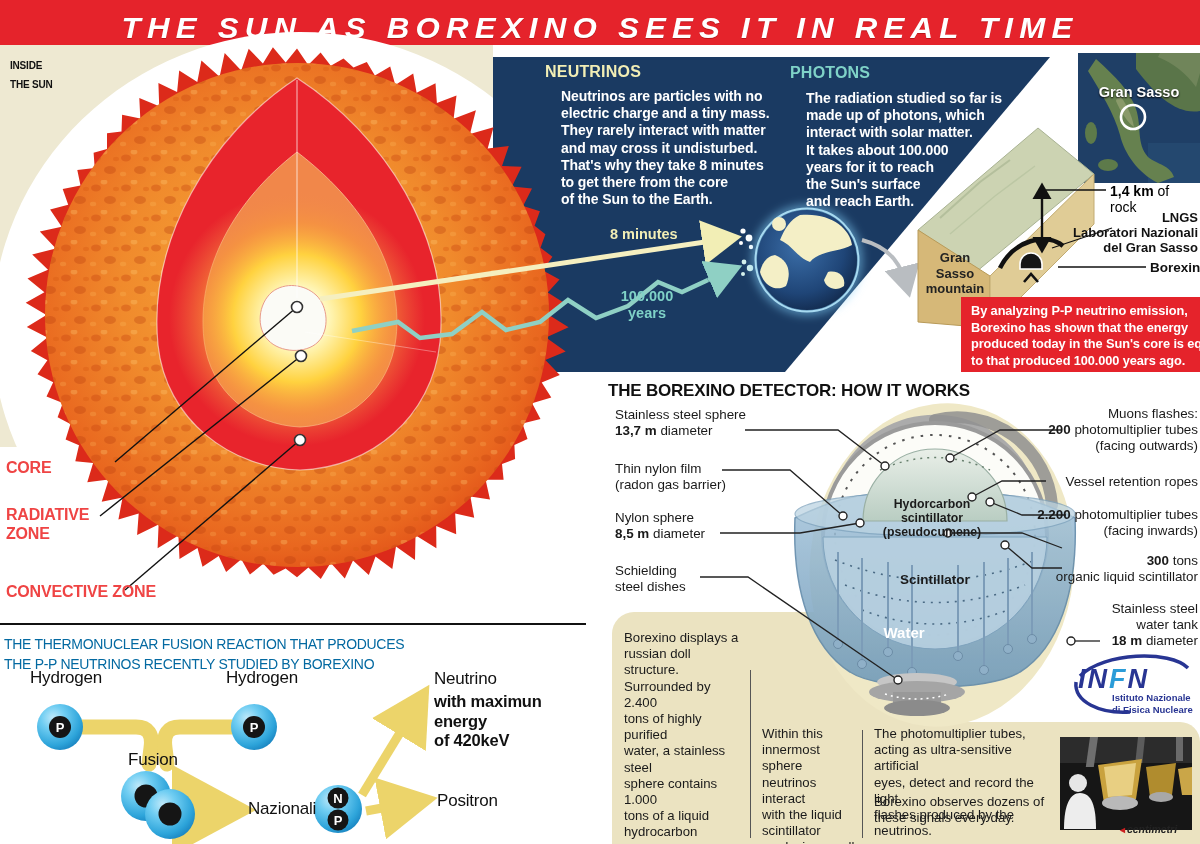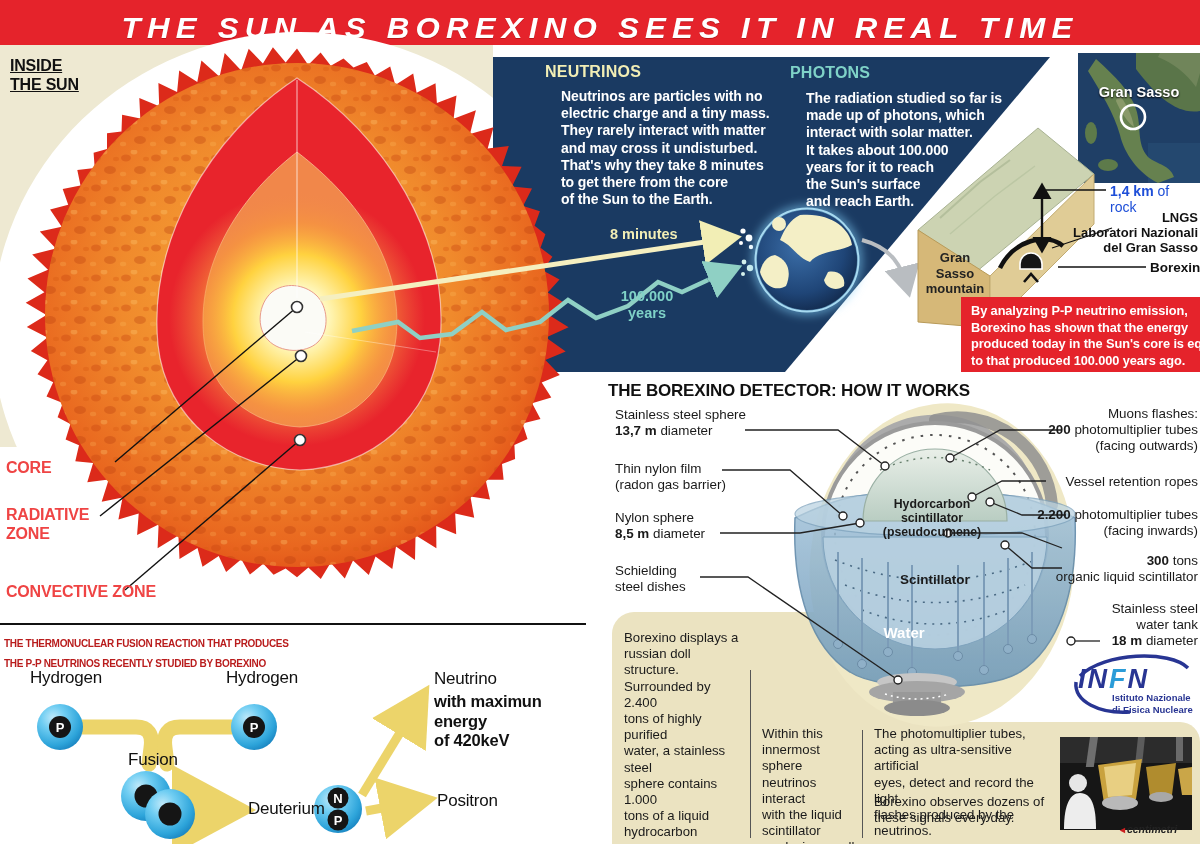--- a/index.html
+++ b/index.html
@@ -12,38 +12,38 @@
   #stage{position:relative;width:1200px;height:844px;background:#ffffff;overflow:hidden;margin:0 auto;}
   .abs{position:absolute;}
   .pre{white-space:pre-line;}
   
   #banner{left:0;top:0;width:1200px;height:45px;background:var(--banner-red);display:flex;align-items:flex-end;justify-content:center;}
   #banner .t{color:#fff;font-weight:900;font-style:italic;font-size:30px;letter-spacing:6px;transform:scaleX(1.04);white-space:nowrap;text-shadow:0 1px 0 rgba(120,0,0,.4);}
   
   #cream-left{left:0;top:45px;width:493px;height:402px;background:var(--cream-light);}
   #halo{left:-8px;top:32px;width:616px;height:596px;background:#fff;border-radius:50%;}
   
-  .inside-sun{left:10px;top:56px;font-size:16px;font-weight:900;color:#111;line-height:19px;letter-spacing:-.2px;text-decoration:underline;}
+  .inside-sun{left:10px;top:56px;font-size:10px;font-weight:900;color:#111;line-height:19px;letter-spacing:-.2px;}
   .zone{font-size:16px;font-weight:700;color:#ef4444;line-height:19px;letter-spacing:-.2px;}
   .navy-head{font-size:16px;font-weight:900;letter-spacing:.2px;}
   .navy-body{font-size:14px;font-weight:700;color:#fff;line-height:17.2px;letter-spacing:-.1px;margin-left:16px;}
   .tlab{font-size:14.5px;font-weight:800;}
   
   .rlab{font-size:13px;color:#111;line-height:15px;text-align:right;}
   #redbox{left:920px;top:297px;width:280px;height:75px;background:var(--banner-red);color:#fff;
           font-size:12.8px;font-weight:800;line-height:16.6px;padding:6px 10px;letter-spacing:-.1px;margin-left:41px;}
   
   .det-head{left:608px;top:381px;font-size:17px;font-weight:900;color:#111;letter-spacing:-.2px;}
   .dlab{font-size:13.4px;color:#1a1a1a;line-height:16px;}
   .dlab b{font-weight:800;}
   .dlab-r{text-align:right;}
   .det-inner{font-weight:800;color:#1b1b1b;text-align:center;}
   
   #rule{left:0;top:623px;width:586px;height:2px;background:#111;}
-  .fus-head{left:4px;top:634px;font-size:10px;font-weight:700;color:#b91c1c;line-height:20px;letter-spacing:-.3px;}
+  .fus-head{left:4px;top:634px;font-size:14px;font-weight:400;color:#0369a1;line-height:20px;letter-spacing:-.3px;}
   .fus-lab{font-size:17px;color:#111;letter-spacing:-.2px;text-align:center;}
   .fus-bold{font-size:16.5px;font-weight:800;color:#111;line-height:19.5px;letter-spacing:-.2px;}
   
   .panel{background:var(--cream);}
   #panelA{left:612px;top:612px;width:326px;height:232px;border-radius:22px 22px 0 0;}
   #panelB{left:612px;top:722px;width:588px;height:122px;border-radius:0 20px 0 0;}
   .ptext{font-size:13.2px;color:#1a1a1a;line-height:16.2px;}
   .vdiv{width:1px;background:#555;}
   
   #infn{left:1072px;top:650px;width:128px;height:72px;}
@@ -212,21 +212,21 @@
     <path d="M1000,268 C1014,240 1046,232 1063,246" fill="none" stroke="#111" stroke-width="4.5"></path>
     <path d="M1020,264 a11,11 0 0 1 22,0 v5 h-22 z" fill="#161616" stroke="#fff" stroke-width="1.6"></path>
     <path d="M1024,282 L1031,274 L1038,282" fill="none" stroke="#111" stroke-width="2.6"></path>
     <line x1="1042" y1="186" x2="1042" y2="250" stroke="#111" stroke-width="2.4" marker-start="url(#ah-blk-s)" marker-end="url(#ah-blk)"></line>
     <line x1="1046" y1="190" x2="1106" y2="190" stroke="#111" stroke-width="1.3"></line>
     <line x1="1112" y1="228" x2="1052" y2="248" stroke="#111" stroke-width="1.3"></line>
     <line x1="1146" y1="267" x2="1058" y2="267" stroke="#111" stroke-width="1.3"></line>
   </svg>
   <div class="abs pre" style="left:920px;top:250px;width:70px;text-align:center;font-size:13px;font-weight:800;color:#222;line-height:15.5px">Gran Sasso
 mountain</div>
-  <div class="abs" style="left:1110px;top:183px;width:88px;font-size:14px;color:#1d4ed8"><b>1,4 km</b><span> of rock</span></div>
+  <div class="abs" style="left:1110px;top:183px;width:88px;font-size:14px;color:#000000"><b>1,4 km</b><span> of rock</span></div>
   <div class="abs rlab" style="right:2px;top:210px;width:150px;font-weight:800">
     <div>LNGS</div>
     <div>Laboratori Nazionali</div>
     <div>del Gran Sasso</div>
   </div>
   <div class="abs" style="left:1150px;top:260px;font-size:13.5px;font-weight:900;color:#111">Borexino</div>
 
   <div class="abs pre" id="redbox">By analyzing P-P neutrino emission,
 Borexino has shown that the energy
 produced today in the Sun's core is equal
@@ -398,21 +398,21 @@
     <g fill="#fff" font-size="13" font-weight="800" text-anchor="middle" font-family="Liberation Sans,sans-serif">
       <text x="60" y="732">P</text>
       <text x="254" y="732">P</text>
       <text x="338" y="803">N</text>
       <text x="338" y="825">P</text>
     </g>
   </svg>
   <div class="abs fus-lab" style="left:30px;top:668px">Hydrogen</div>
   <div class="abs fus-lab" style="left:226px;top:668px">Hydrogen</div>
   <div class="abs fus-lab" style="left:128px;top:750px">Fusion</div>
-  <div class="abs fus-lab" style="left:248px;top:799px">Deuterium</div>
+  <div class="abs fus-lab" style="left:248px;top:799px">Nazionali</div>
   <div class="abs fus-lab" style="left:434px;top:669px">Neutrino</div>
   <div class="abs fus-bold pre" style="left:434px;top:692px">with maximun
 energy
 of 420keV</div>
   <div class="abs fus-lab" style="left:437px;top:791px">Positron</div>
 
   <div class="abs ptext pre" style="left:624px;top:630px;width:122px">Borexino displays a
 russian doll structure.
 Surrounded by 2.400
 tons of highly purified

